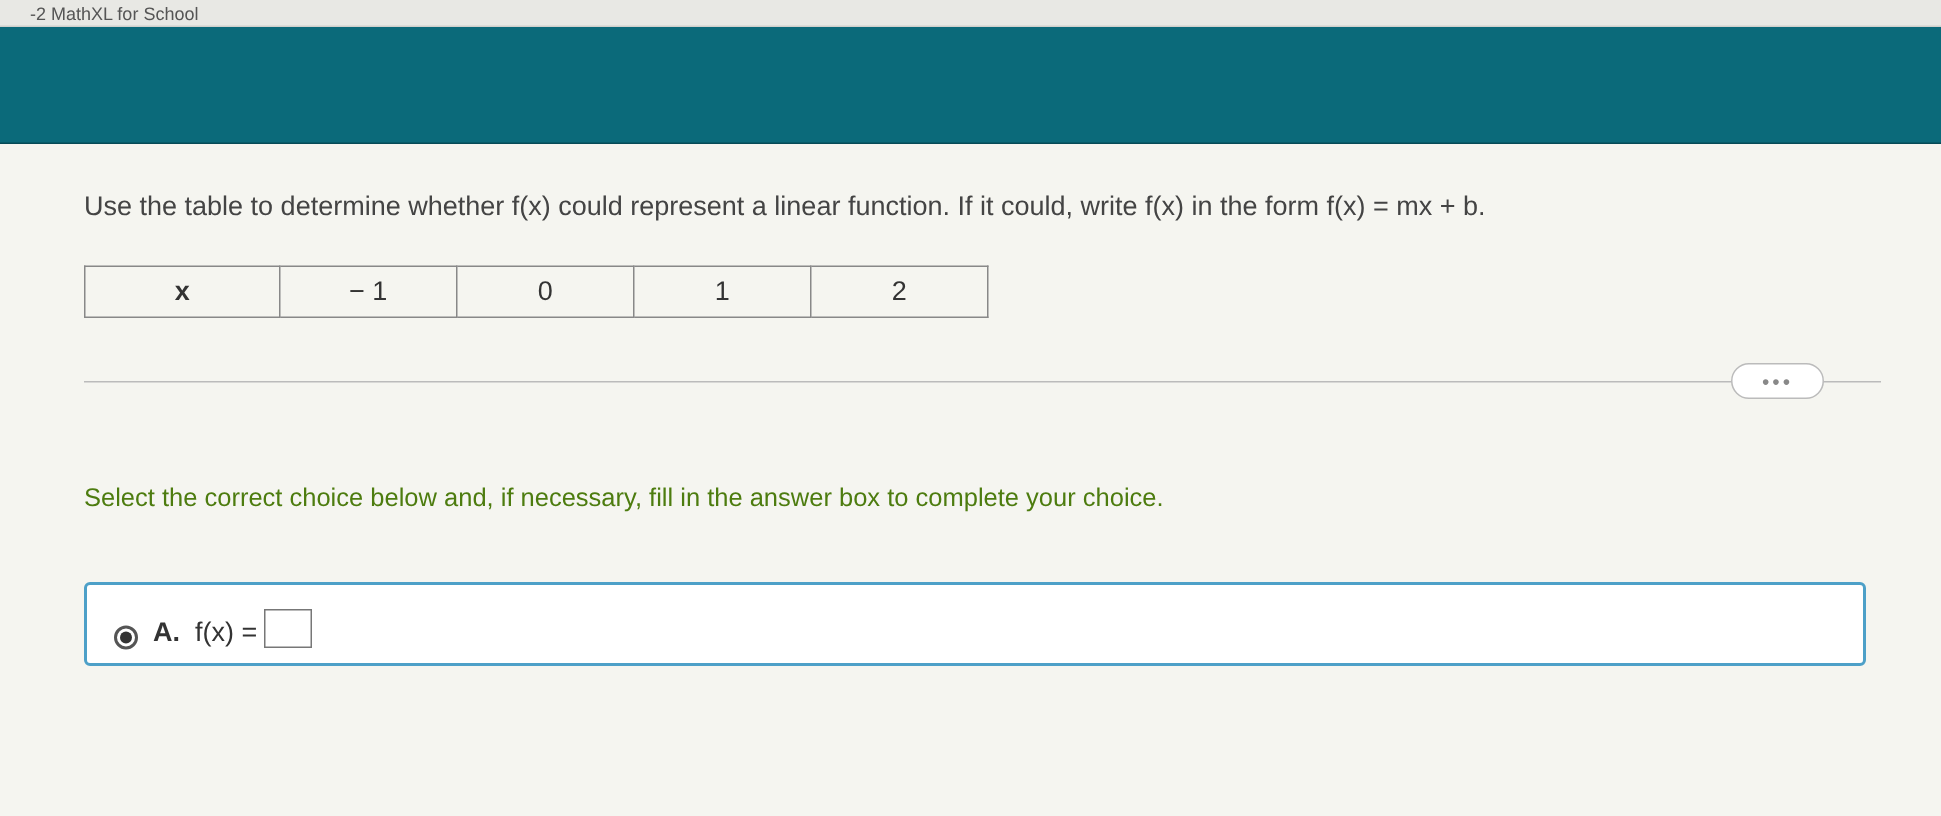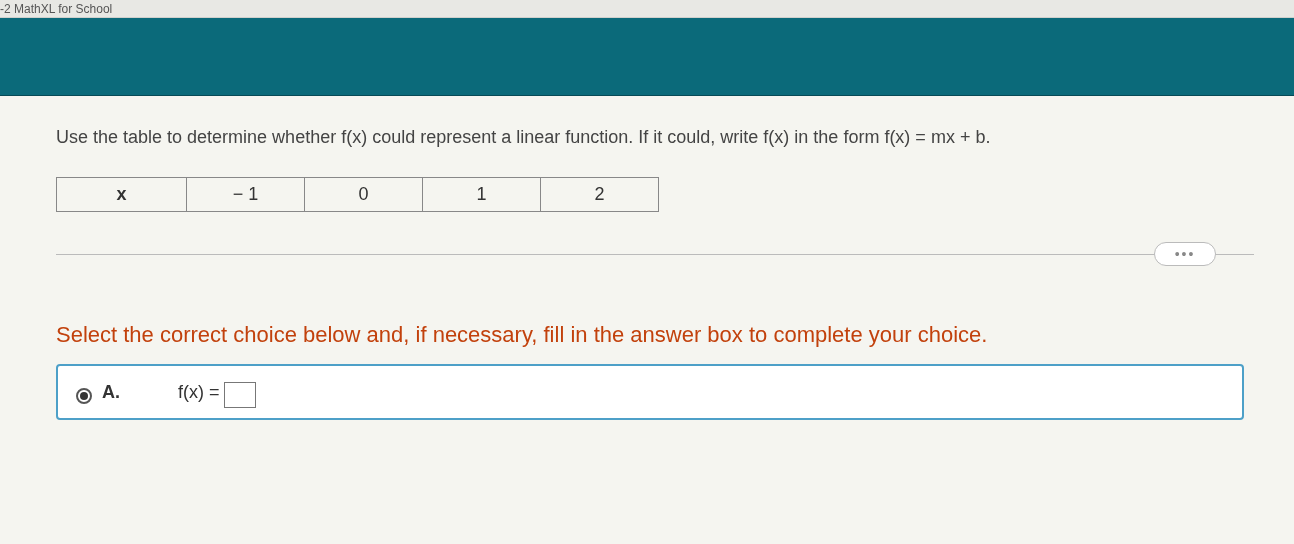--- a/index.html
+++ b/index.html
@@ -10,21 +10,21 @@
     height: 544px;
     overflow: hidden;
     color: #333;
   }
   .top-cut {
     height: 18px;
     background: #e8e8e4;
     border-bottom: 1px solid #d0d0cc;
     font-size: 12px;
     color: #555;
-    padding-left: 0;
+    padding-left: 20px;
     line-height: 18px;
     overflow: hidden;
     white-space: nowrap;
   }
   .header-bar {
     background: #0b6a7a;
     height: 78px;
     width: 100%;
     border-bottom: 1px solid #074a56;
   }
@@ -79,23 +79,23 @@
     height: 24px;
     display: flex;
     align-items: center;
     justify-content: center;
     color: #888;
     letter-spacing: 2px;
     font-size: 14px;
     cursor: pointer;
   }
   .instruction {
-    font-size: 22px;
-    color: #c2410c;
-    margin-bottom: 16px;
+    font-size: 17px;
+    color: #4d7c0f;
+    margin-bottom: 46px;
   }
   .choice-box {
     border: 2px solid #4da0c8;
     border-radius: 4px;
     padding: 16px 18px 10px 18px;
     background: #fff;
     margin-right: 10px;
   }
   .choice-row {
     display: flex;
@@ -116,21 +116,21 @@
     top: 2px;
     cursor: pointer;
   }
   .radio .dot {
     width: 8px;
     height: 8px;
     background: #333;
     border-radius: 50%;
   }
   .choice-label { font-weight: bold; }
-  .eq { display: inline-flex; align-items: flex-start; gap: 4px; margin-left: 48px; }
+  .eq { display: inline-flex; align-items: flex-end; gap: 4px; }
   .answer-input {
     width: 32px;
     height: 26px;
     border: 1px solid #777;
     font-size: 16px;
     text-align: center;
     padding: 0;
   }
   .hint {
     font-size: 16px;

